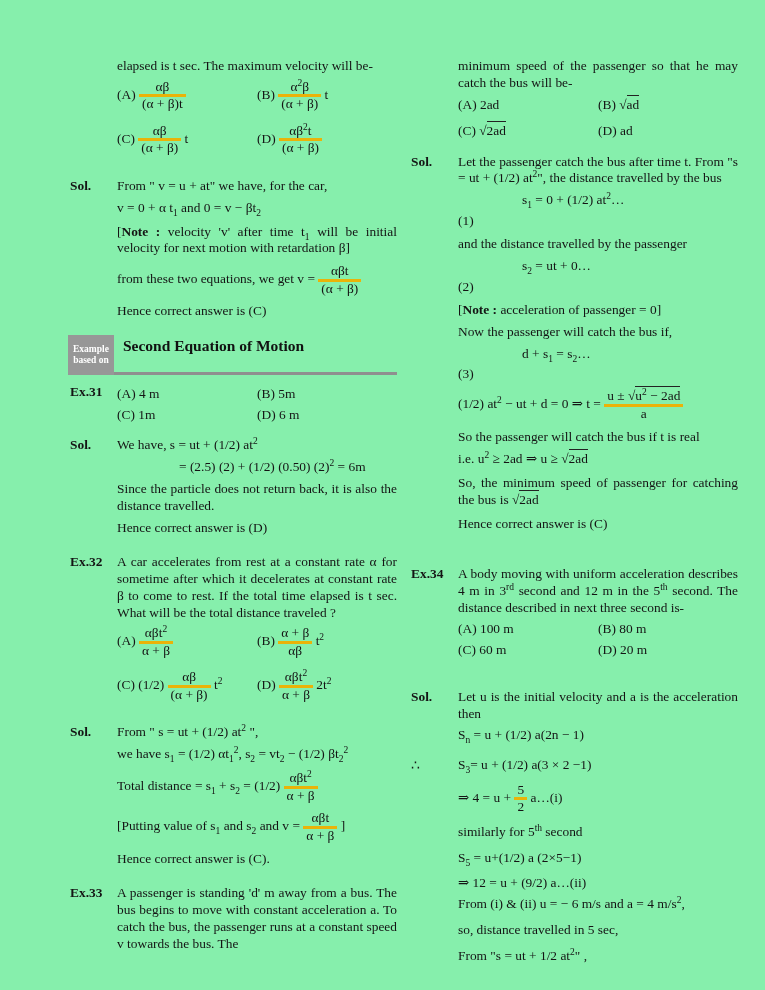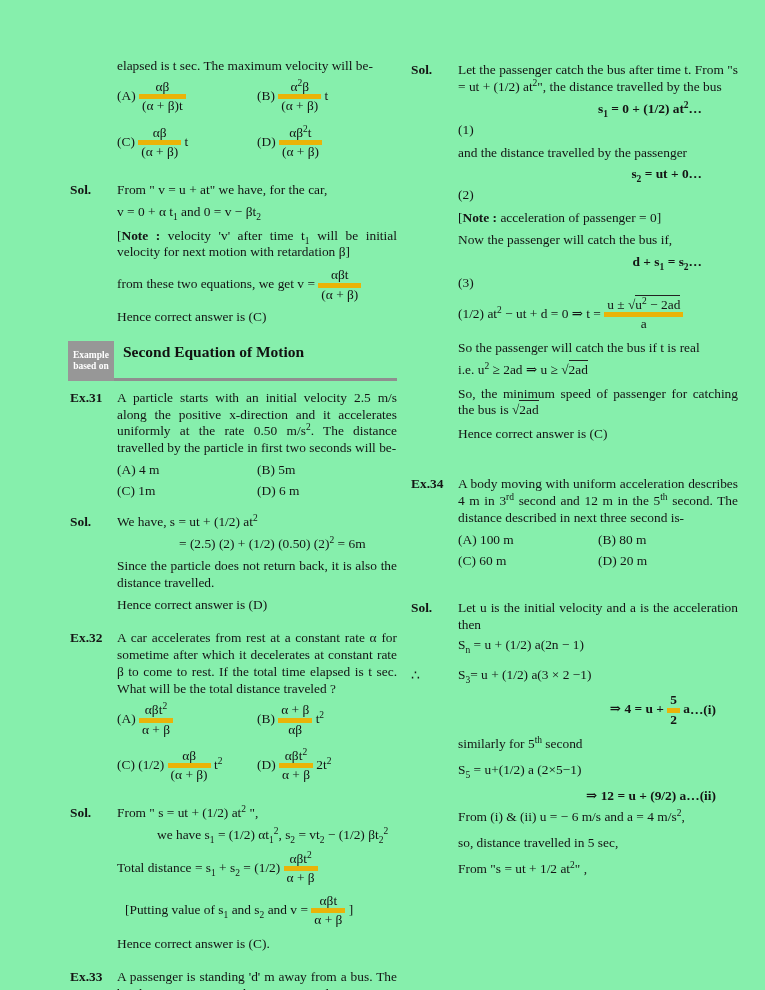--- a/index.html
+++ b/index.html
@@ -17,24 +17,24 @@
   sub,sup{line-height:0;font-size:9.5px;}
   .row{display:flex;margin-bottom:4px;}
   .lbl{width:47px;flex-shrink:0;font-weight:bold;}
   .lbl.plain{font-weight:normal;font-size:14px;}
   .body{flex:1;min-width:0;}
   .opts{display:flex;flex-wrap:wrap;margin:2px 0 6px;}
   .opt{width:50%;margin-bottom:4px;}
   .opts.tall .opt{margin-bottom:12px;}
   .frac{display:inline-block;vertical-align:middle;text-align:center;line-height:1.08;}
   .frac>.n{display:block;padding:0 3px;}
-  .frac>.d{display:block;border-top:5px solid #eab308;padding:0 3px;}
+  .frac>.d{display:block;border-top:3px solid #eab308;padding:0 3px;}
   .sq{white-space:nowrap;}
   .sq>.r{border-top:1px solid #222;padding-top:1px;}
-  .eqrow{display:flex;justify-content:flex-end;align-items:center;margin:3px 0 4px;font-weight:bold;}
+  .eqrow{display:flex;justify-content:flex-start;align-items:center;margin:3px 0 4px;}
   .eqrow .eq{padding-left:64px;}
   .eqrow .eq.noind{padding-left:0;}
   .eqrow .dots{padding-right:34px;letter-spacing:2px;}
   .eqrow .tagref{padding-right:22px;}
   .eqnum{margin:0 0 6px;}
   .ind{padding-left:62px;}
   .section-head{display:flex;align-items:stretch;margin:10px 0 9px;margin-left:-2px;}
   .badge{
     background:#979797;color:#fff;font-weight:bold;font-size:9.5px;line-height:1.15;
     padding:3px 5px 2px;text-align:center;display:flex;flex-direction:column;justify-content:center;
@@ -85,21 +85,20 @@
           <span>based on</span>
         </div>
         <div class="title-wrap">
           <h2>Second Equation of Motion</h2>
         </div>
       </div>
 
       <div class="row">
         <div class="lbl">Ex.31</div>
         <div class="body">
-          <p class="just">A particle starts with an initial velocity 2.5 m/s along the positive x-direction and it accelerates uniformly at the rate 0.50 m/s<sup>2</sup>. The distance travelled by the particle in first two seconds will be-</p>
           <div class="opts">
             <span class="opt">(A) 4 m</span>
             <span class="opt">(B) 5m</span>
             <span class="opt">(C) 1m</span>
             <span class="opt">(D) 6 m</span>
           </div>
         </div>
       </div>
 
       <div class="row">
@@ -124,42 +123,51 @@
             <span class="opt">(C) (1/2) <span class="frac"><span class="n">αβ</span><span class="d">(α + β)</span></span> t<sup>2</sup></span>
             <span class="opt">(D) <span class="frac"><span class="n">αβt<sup>2</sup></span><span class="d">α + β</span></span> 2t<sup>2</sup></span>
           </div>
         </div>
       </div>
 
       <div class="row">
         <div class="lbl">Sol.</div>
         <div class="body">
           <p>From " s = ut + (1/2) at<sup>2</sup> ",</p>
-          <p style="margin-bottom:8px;margin-left:40px;">we have s<sub>1</sub>  = (1/2) αt<sub>1</sub><sup>2</sup>, s<sub>2</sub> = vt<sub>2</sub> − (1/2) βt<sub>2</sub><sup>2</sup></p>
+          <p style="margin-bottom:8px;">we have s<sub>1</sub>  = (1/2) αt<sub>1</sub><sup>2</sup>, s<sub>2</sub> = vt<sub>2</sub> − (1/2) βt<sub>2</sub><sup>2</sup></p>
           <p style="margin-bottom:8px;">Total distance = s<sub>1</sub> + s<sub>2</sub> = (1/2) <span class="frac"><span class="n">αβt<sup>2</sup></span><span class="d">α + β</span></span></p>
-          <p style="margin-bottom:8px;margin-left:8px;">[Putting value of s<sub>1</sub> and s<sub>2</sub> and v = <span class="frac"><span class="n">αβt</span><span class="d">α + β</span></span> ]</p>
+          <p style="margin-bottom:8px;">[Putting value of s<sub>1</sub> and s<sub>2</sub> and v = <span class="frac"><span class="n">αβt</span><span class="d">α + β</span></span> ]</p>
           <p>Hence correct answer is (C).</p>
         </div>
       </div>
 
       <div class="gap-s"></div>
 
       <div class="row">
         <div class="lbl">Ex.33</div>
         <div class="body">
           <p class="just">A passenger is standing 'd' m away from a bus. The bus begins to move with constant acceleration a. To catch the bus, the passenger runs at a constant speed v towards the bus. The</p>
         </div>
       </div>
 
     </div>
 
     <div class="col">
 
       <div class="row">
         <div class="lbl"></div>
+        <div class="body">
+          <p class="just">minimum speed of the passenger so that he may catch the bus will be-</p>
+          <div class="opts" style="margin-top:5px;">
+            <span class="opt" style="margin-bottom:9px;">(A) 2ad</span>
+            <span class="opt" style="margin-bottom:9px;">(B) <span class="sq">√<span class="r">ad</span></span></span>
+            <span class="opt">(C) <span class="sq">√<span class="r">2ad</span></span></span>
+            <span class="opt">(D) ad</span>
+          </div>
+        </div>
       </div>
 
       <div class="row">
         <div class="lbl">Sol.</div>
         <div class="body">
           <p class="just">Let the passenger catch the bus after time t. From "s = ut + (1/2) at<sup>2</sup>", the distance travelled by the bus</p>
           <div class="eqrow">
             <span class="eq">s<sub>1</sub> = 0 + (1/2) at<sup>2</sup></span>
             <span class="dots">…</span>
           </div>

